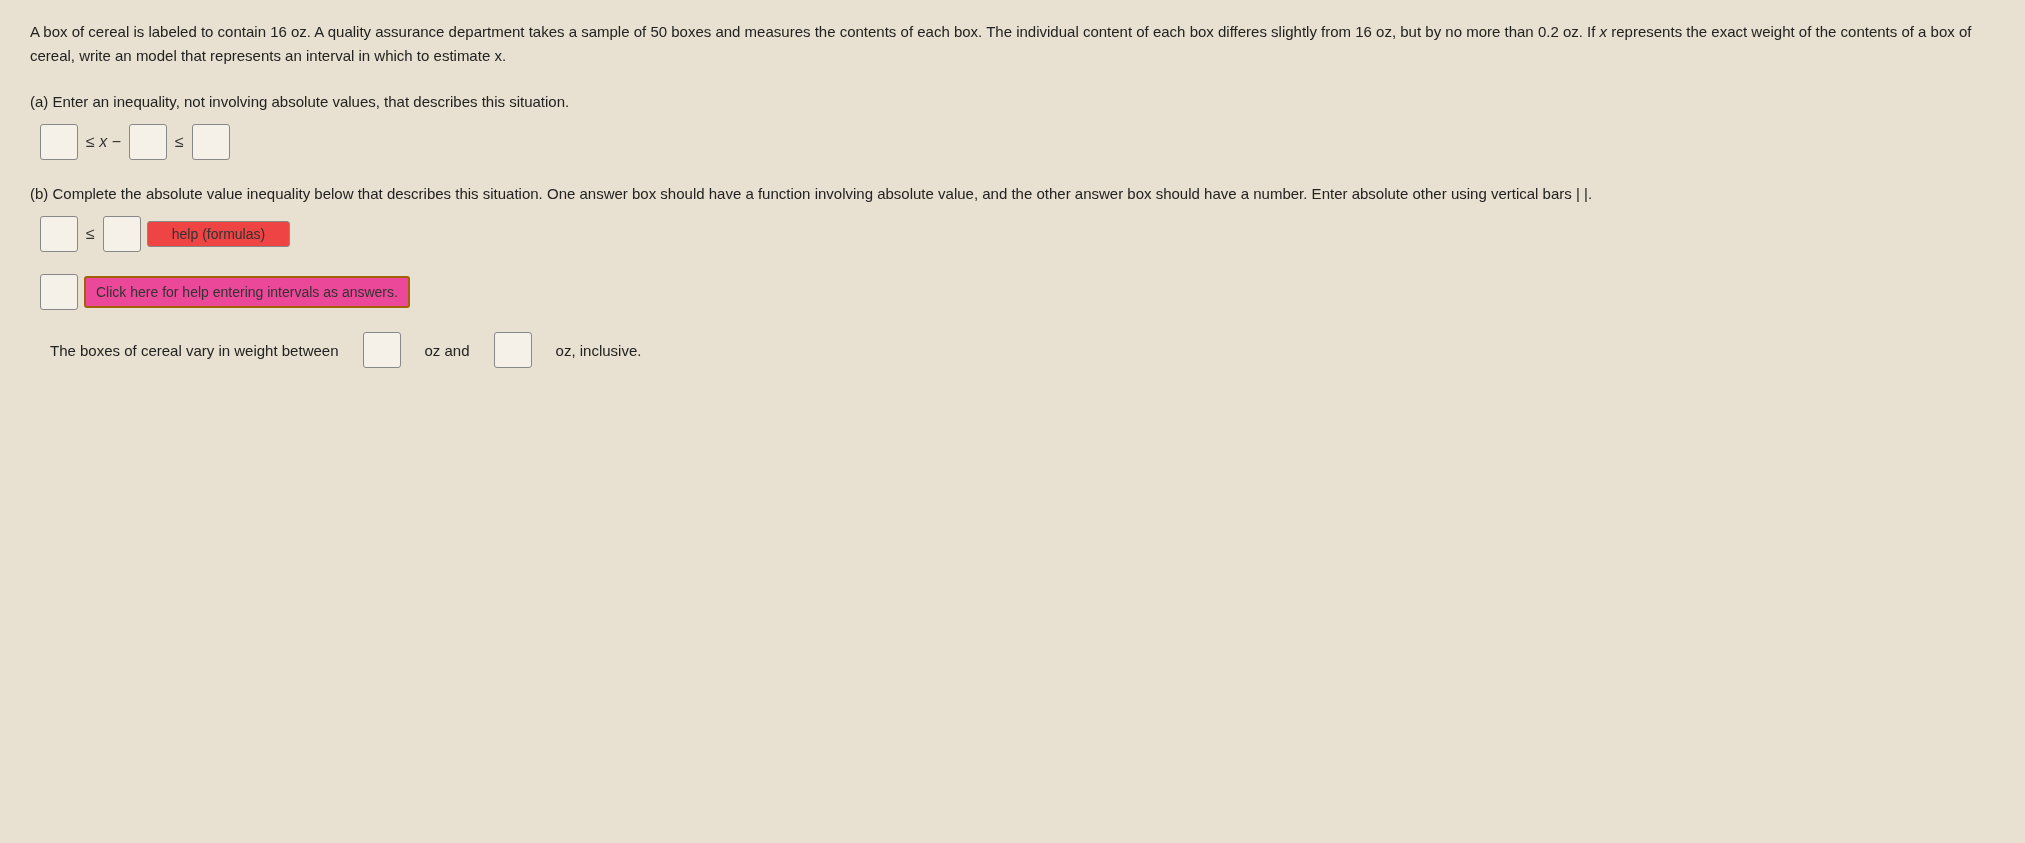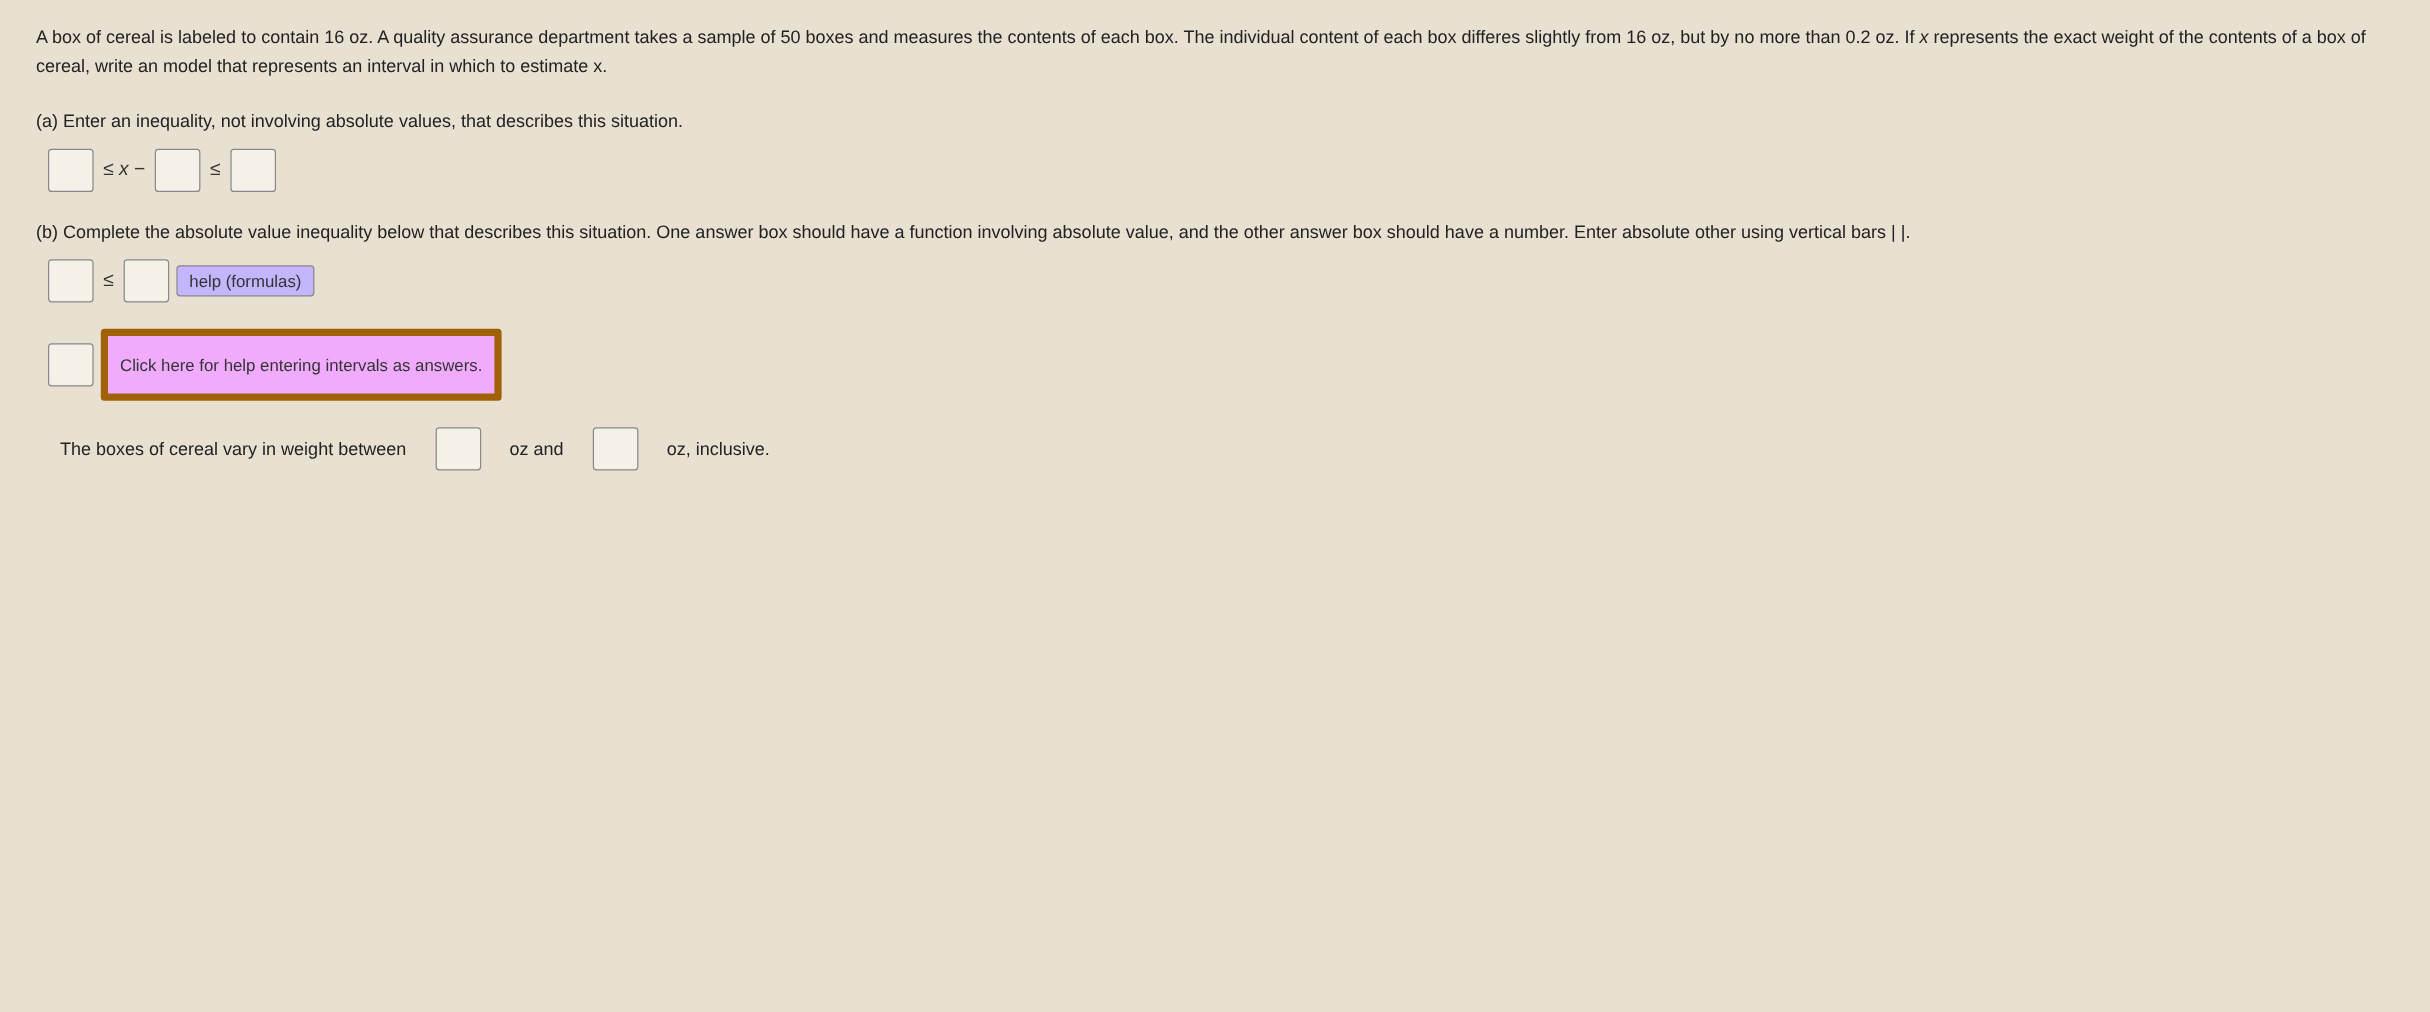--- a/index.html
+++ b/index.html
@@ -57,34 +57,34 @@
     .math-symbol {
       font-size: 16px;
       color: #333;
       padding: 0 2px;
     }
 
     .help-link {
       display: inline-block;
       border: 1px solid #888;
       border-radius: 3px;
-      background: #c4b5fd;
-      padding: 4px 10px;
+      background: #ef4444;
+      padding: 4px 24px;
       font-size: 14px;
       color: #333;
       cursor: pointer;
       text-decoration: none;
     }
 
     .interval-help-link {
       display: inline-block;
-      border: 6px solid #a16207;
+      border: 2px solid #a16207;
       border-radius: 3px;
-      background: #f0abfc;
-      padding: 16px 10px;
+      background: #ec4899;
+      padding: 6px 10px;
       font-size: 14px;
       color: #333;
       cursor: pointer;
       text-decoration: none;
     }
 
     .bold-num {
       font-weight: normal;
     }
 

